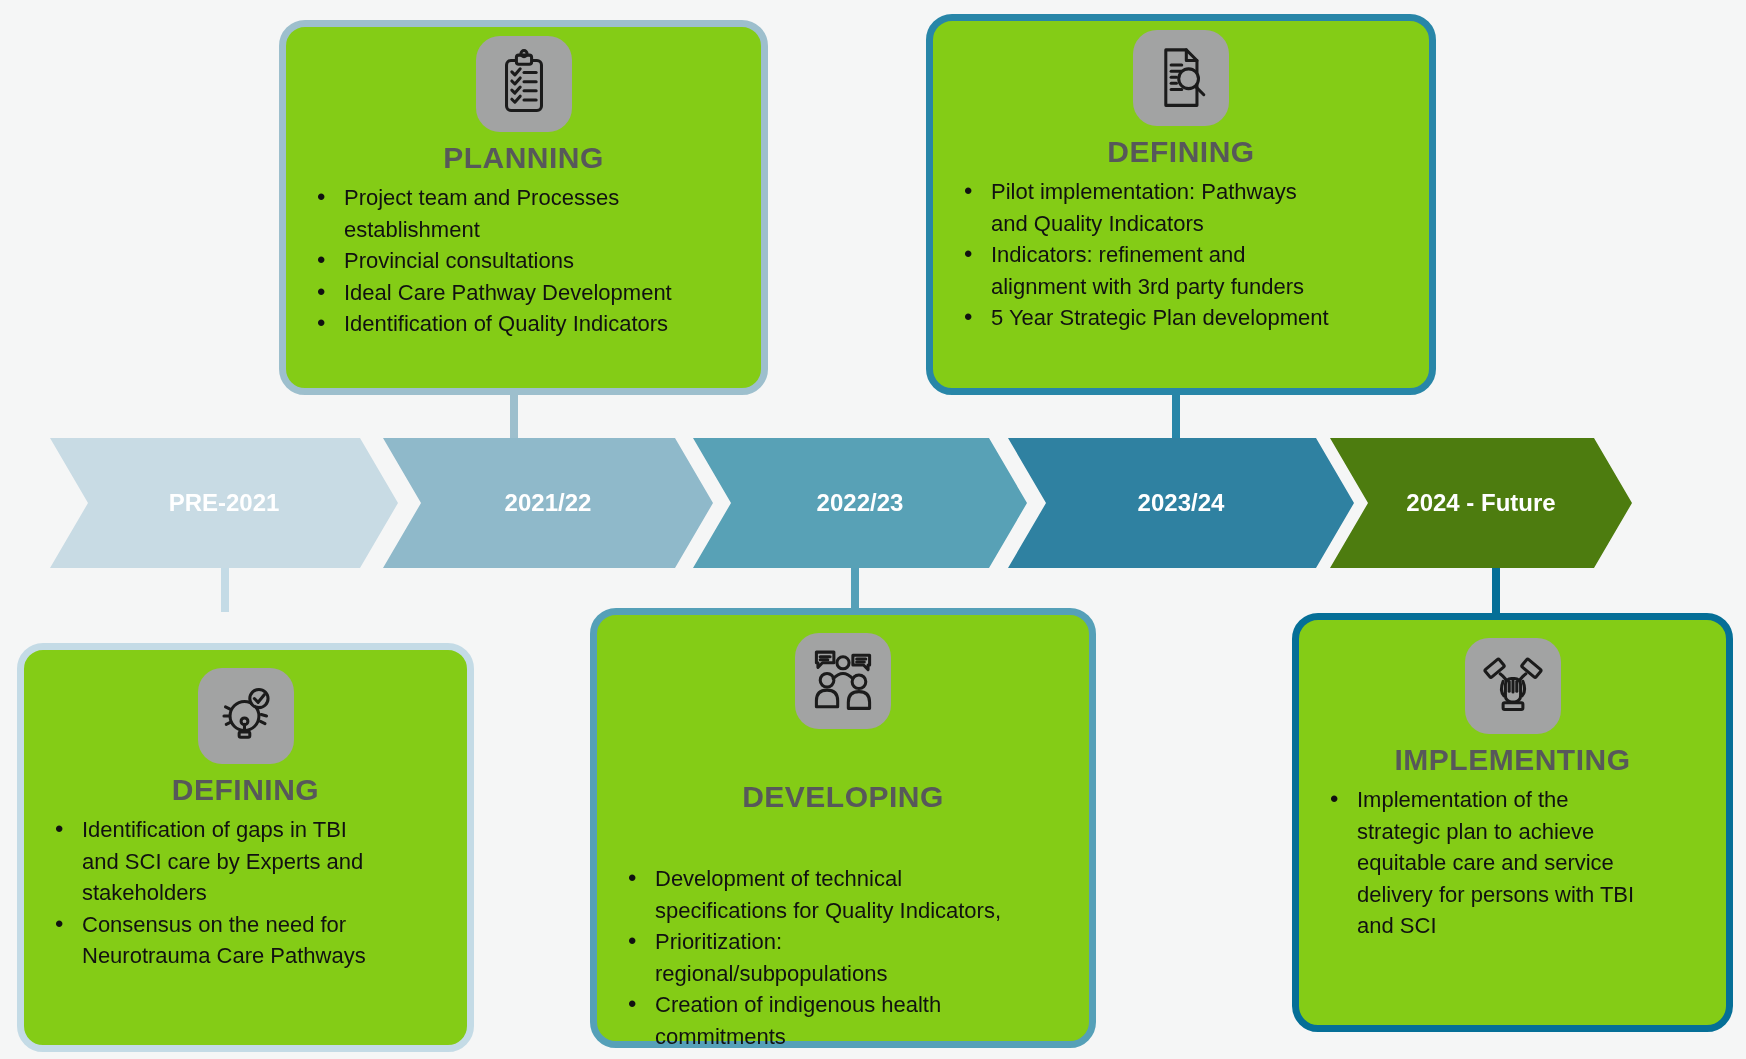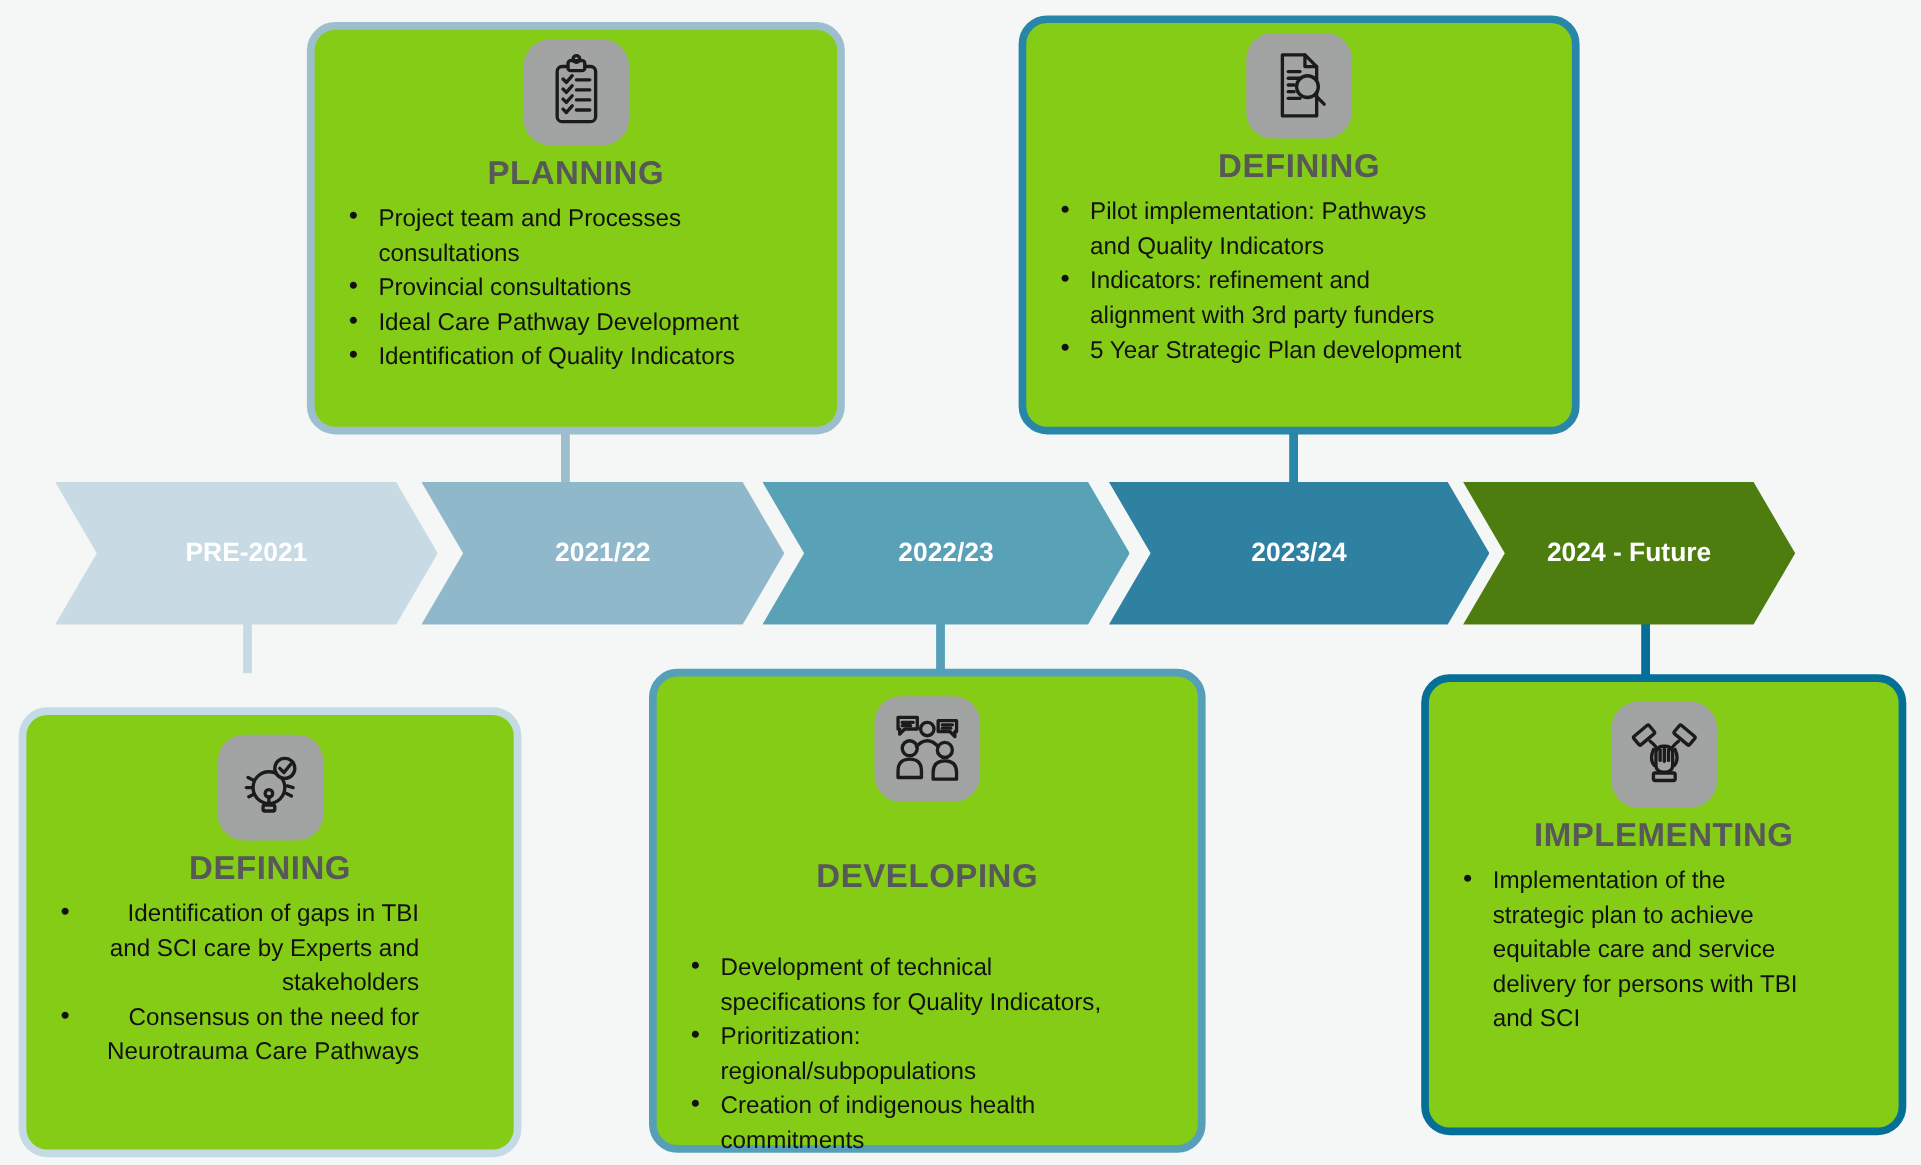--- a/index.html
+++ b/index.html
@@ -38,21 +38,21 @@
   }
 
   ul.bullets{list-style:none;margin:7px 0 0 0;padding:0;}
   .bullets li{
     position:relative;padding-left:34px;font-size:22px;line-height:31.5px;
     color:#111;
   }
   .bullets li::before{content:"\2022";position:absolute;left:7px;top:-1px;font-size:24px;color:#111;}
   .planning-bullets{width:424px;margin-left:10px;}
   .testing-bullets{width:378px;margin-left:10px;}
-  .defining-bullets{width:333px;margin-left:28px;text-align:right;}
+  .defining-bullets{width:333px;margin-left:28px;}
   .developing-bullets{width:394px;margin-left:17px;}
   .implementing-bullets{width:327px;margin-left:3px;}
 
   
   .connector{position:absolute;width:8px;background:#999;}
   .conn-planning{left:510px;top:393px;height:47px;}
   .conn-testing{left:1172px;top:393px;height:47px;}
   .conn-defining{left:221px;top:566px;height:46px;}
   .conn-developing{left:851px;top:566px;height:46px;}
   .conn-implementing{left:1492px;top:566px;height:51px;}
@@ -87,21 +87,21 @@
         <path d="M34 46 l4 4 7 -8"></path>
           <line x1="50" y1="47" x2="66" y2="47"></line>
         <path d="M34 58 l4 4 7 -8"></path>
           <line x1="50" y1="59" x2="66" y2="59"></line>
         <path d="M34 70 l4 4 7 -8"></path>
           <line x1="50" y1="71" x2="66" y2="71"></line>
       </svg>
     </div>
     <h2 class="phase-title">PLANNING</h2>
     <ul class="bullets planning-bullets">
-        <li>Project team and Processes consultations</li>
+        <li>Project team and Processes establishment</li>
         <li>Provincial consultations</li>
         <li>Ideal Care Pathway Development</li>
         <li>Identification of Quality Indicators</li>
       </ul>
   </section>
 
   <section class="phase-box box-testing" style="border-color: rgb(40, 134, 168);">
     <div class="icon-tile" style="background: rgb(162, 163, 163);">
       <svg viewBox="0 0 100 100">
         <path d="M30 13 h27 l14 14 v59 h-41 z"></path>

